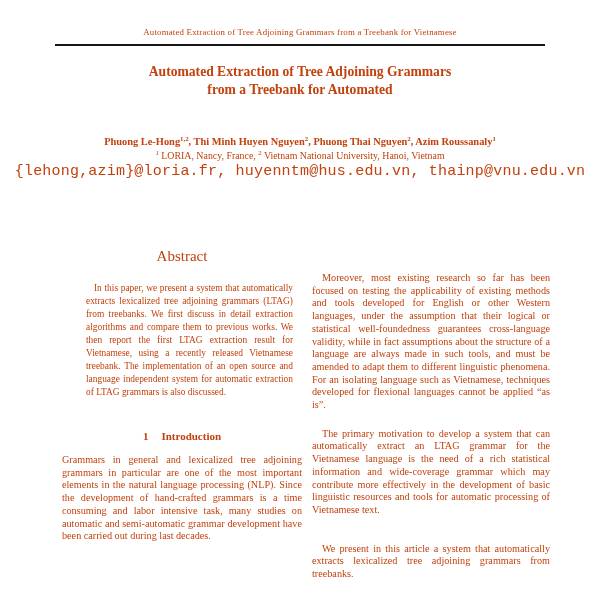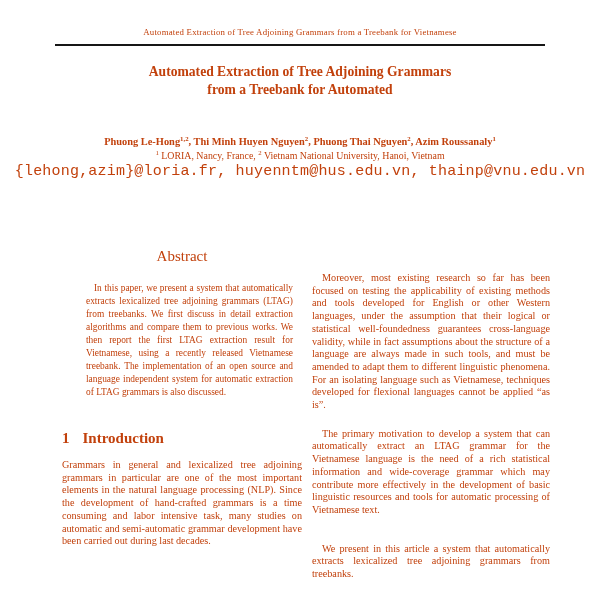--- a/index.html
+++ b/index.html
@@ -79,23 +79,23 @@
     margin: 2px 0 14px 0;
   }
   .abstract-text {
     font-size: 9.4px;
     line-height: 13px;
     margin: 17px 9px 0 24px;
     text-indent: 8px;
   }
   .section-heading {
     font-weight: bold;
-    font-size: 15px;
+    font-size: 11px;
     margin: 31px 0 12px 0;
-    text-align: left;
+    text-align: center;
   }
   .sec-num { display: inline-block; margin-right: 13px; }
   .body-par {
     font-size: 10.2px;
     line-height: 12.7px;
     margin: 0;
   }
   .par-indent { text-indent: 10px; }
   .col-right .gap-a { margin-top: 24px; }
   .col-right .gap-b { margin-top: 16px; }

